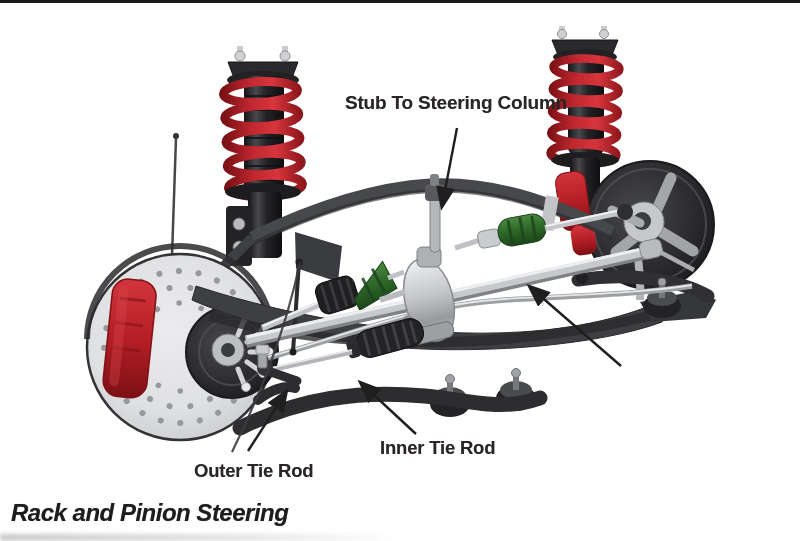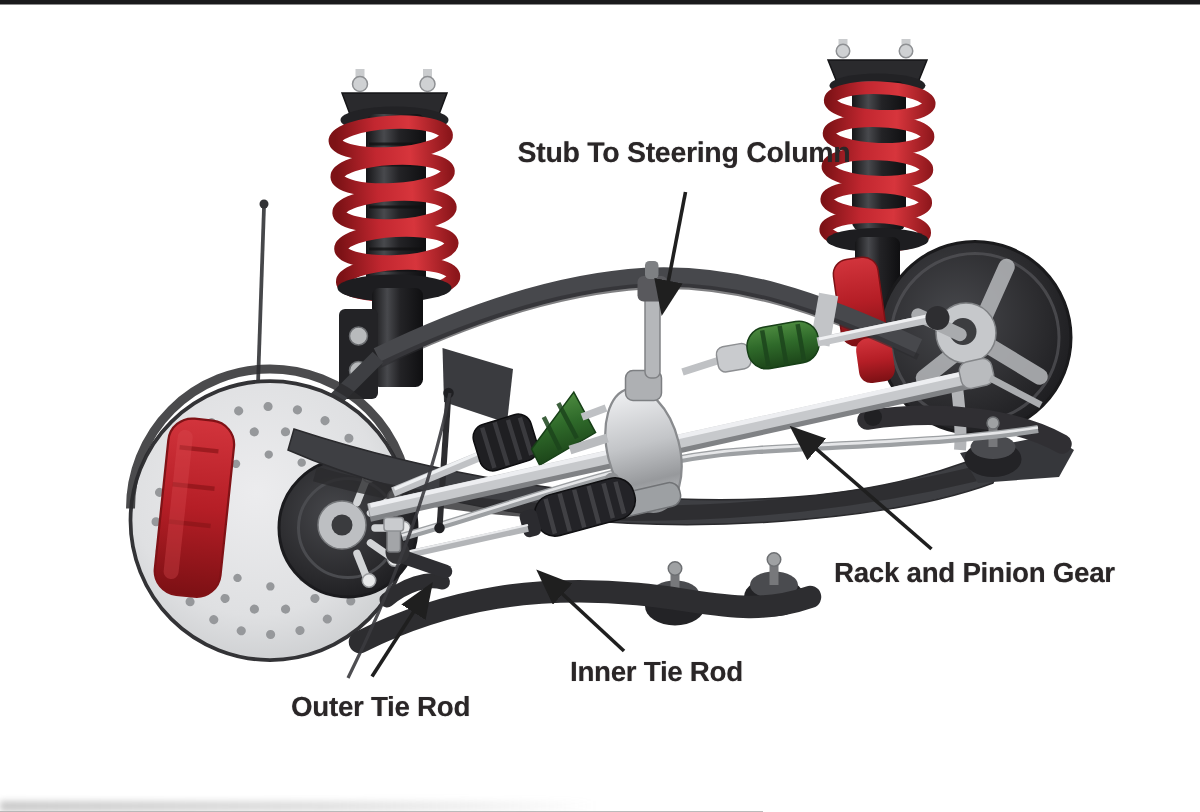--- a/index.html
+++ b/index.html
@@ -293,18 +293,18 @@
         <path d="M0,0 L10,4 L0,8 Z" fill="#1f1f1f"></path>
       </marker>
     </defs>
     <line class="arrow" x1="457" y1="128" x2="442" y2="206" marker-end="url(#ah)"></line>
     <line class="arrow" x1="621" y1="366" x2="530" y2="287" marker-end="url(#ah)"></line>
     <line class="arrow" x1="416" y1="434" x2="361" y2="383" marker-end="url(#ah)"></line>
     <line class="arrow" x1="248" y1="451" x2="286" y2="392" marker-end="url(#ah)"></line>
   </svg>
 
   <div class="callout stub">Stub To Steering Column</div>
-  <div class="callout rack">Rack and Pinion Gear</div>
   <div class="callout outer">Outer Tie Rod</div>
   <div class="callout inner">Inner Tie Rod</div>
 
+  <div class="fig-title">Rack and Pinion Steering</div>
   <div class="bottom-smudge"></div>
 </div>
 
 </body></html>

